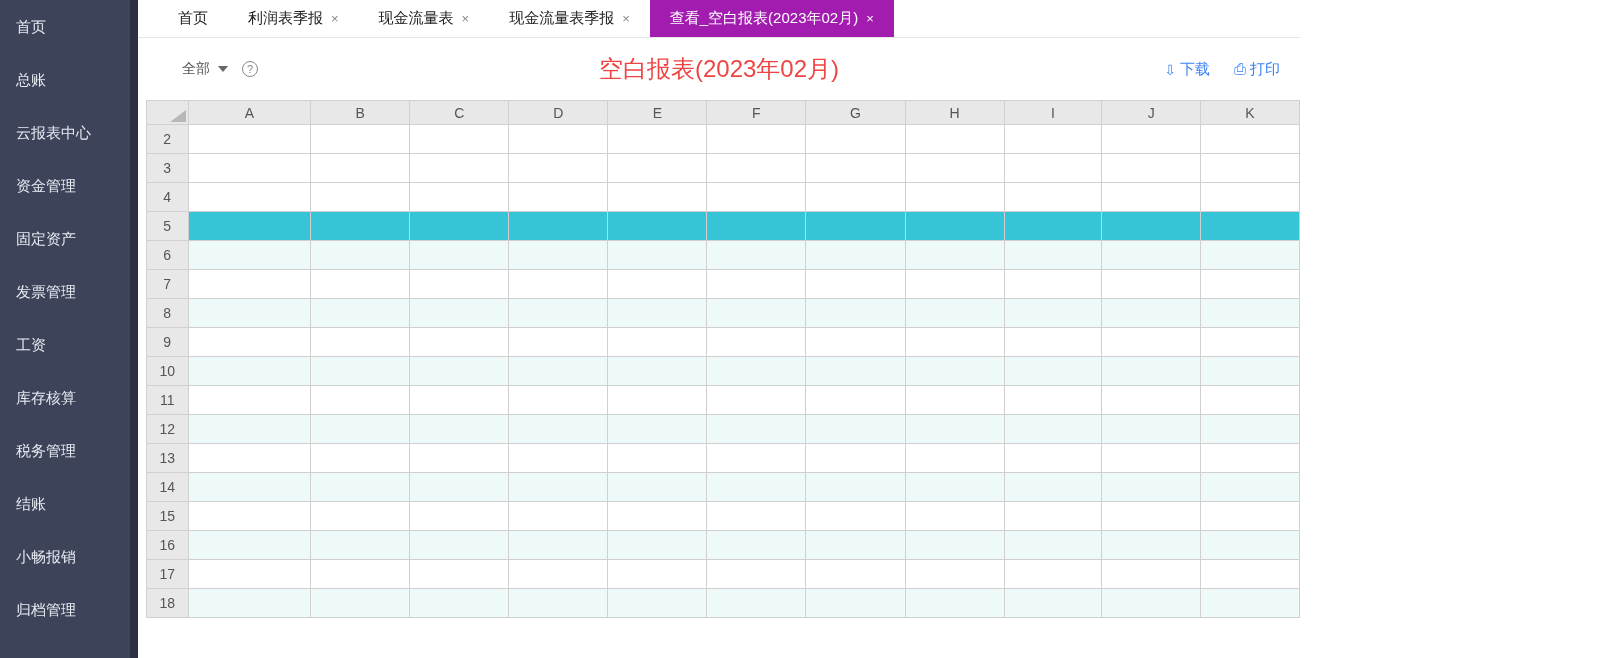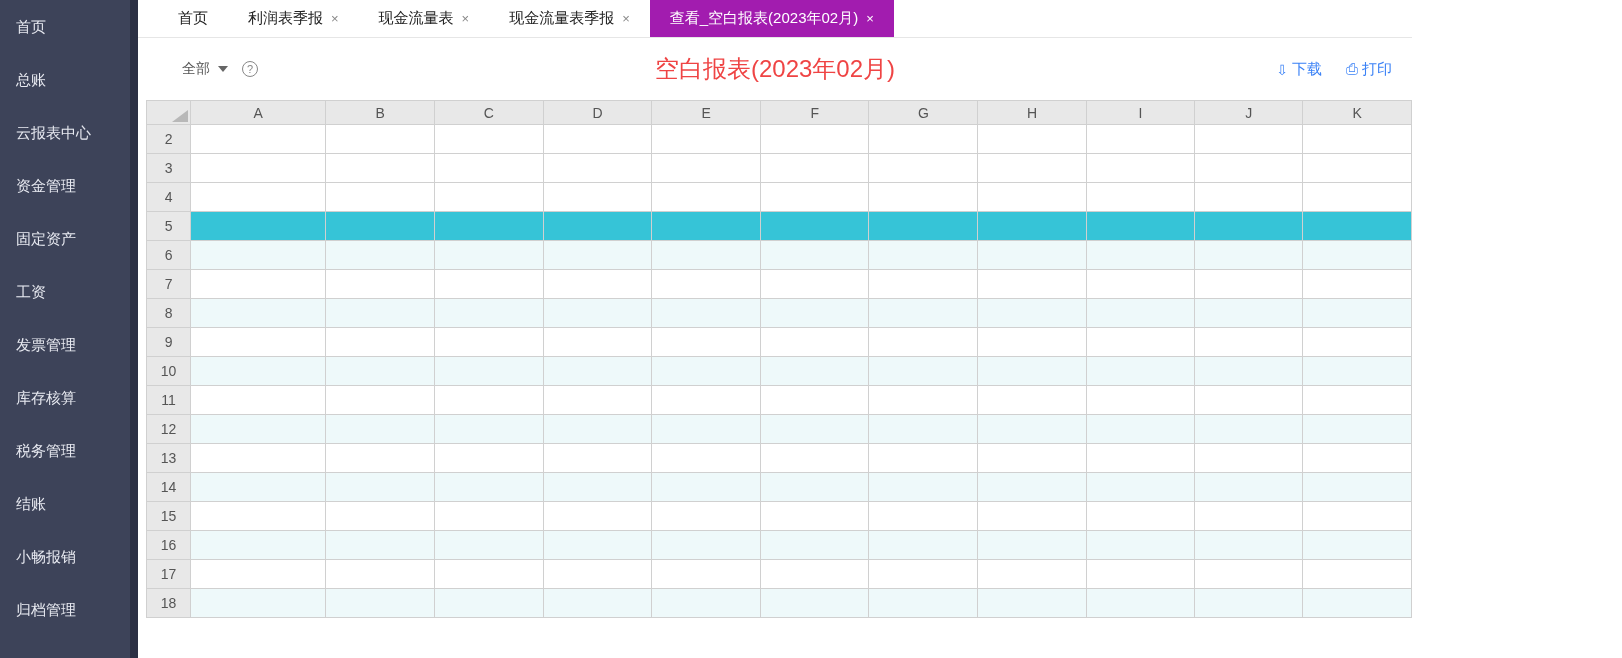--- a/index.html
+++ b/index.html
@@ -5,21 +5,21 @@
 * { box-sizing: border-box; margin: 0; padding: 0; }
 body {
   font-family: "Microsoft YaHei", "PingFang SC", sans-serif;
   font-size: 14px;
   color: #333;
   background: #fff;
   overflow: hidden;
 }
 .app {
   display: flex;
-  width: 1412px;
+  width: 1300px;
   height: 658px;
 }
 
 .sidebar {
   width: 130px;
   background: #3d4359;
   color: #d4d6e0;
   display: flex;
   flex-direction: column;
   padding-top: 0;
@@ -165,22 +165,22 @@
 <body>
 
 <div class="app">
 
   <nav class="sidebar" id="sidebar">
       <div class="sidebar-item">首页</div>
       <div class="sidebar-item">总账</div>
       <div class="sidebar-item">云报表中心</div>
       <div class="sidebar-item">资金管理</div>
       <div class="sidebar-item">固定资产</div>
+      <div class="sidebar-item">发票管理</div>
       <div class="sidebar-item">工资</div>
-      <div class="sidebar-item">发票管理</div>
       <div class="sidebar-item">库存核算</div>
       <div class="sidebar-item">税务管理</div>
       <div class="sidebar-item">结账</div>
       <div class="sidebar-item">小畅报销</div>
       <div class="sidebar-item">归档管理</div>
     </nav>
   <div class="sidebar-scroll"></div>
 
   <div class="main">
 

